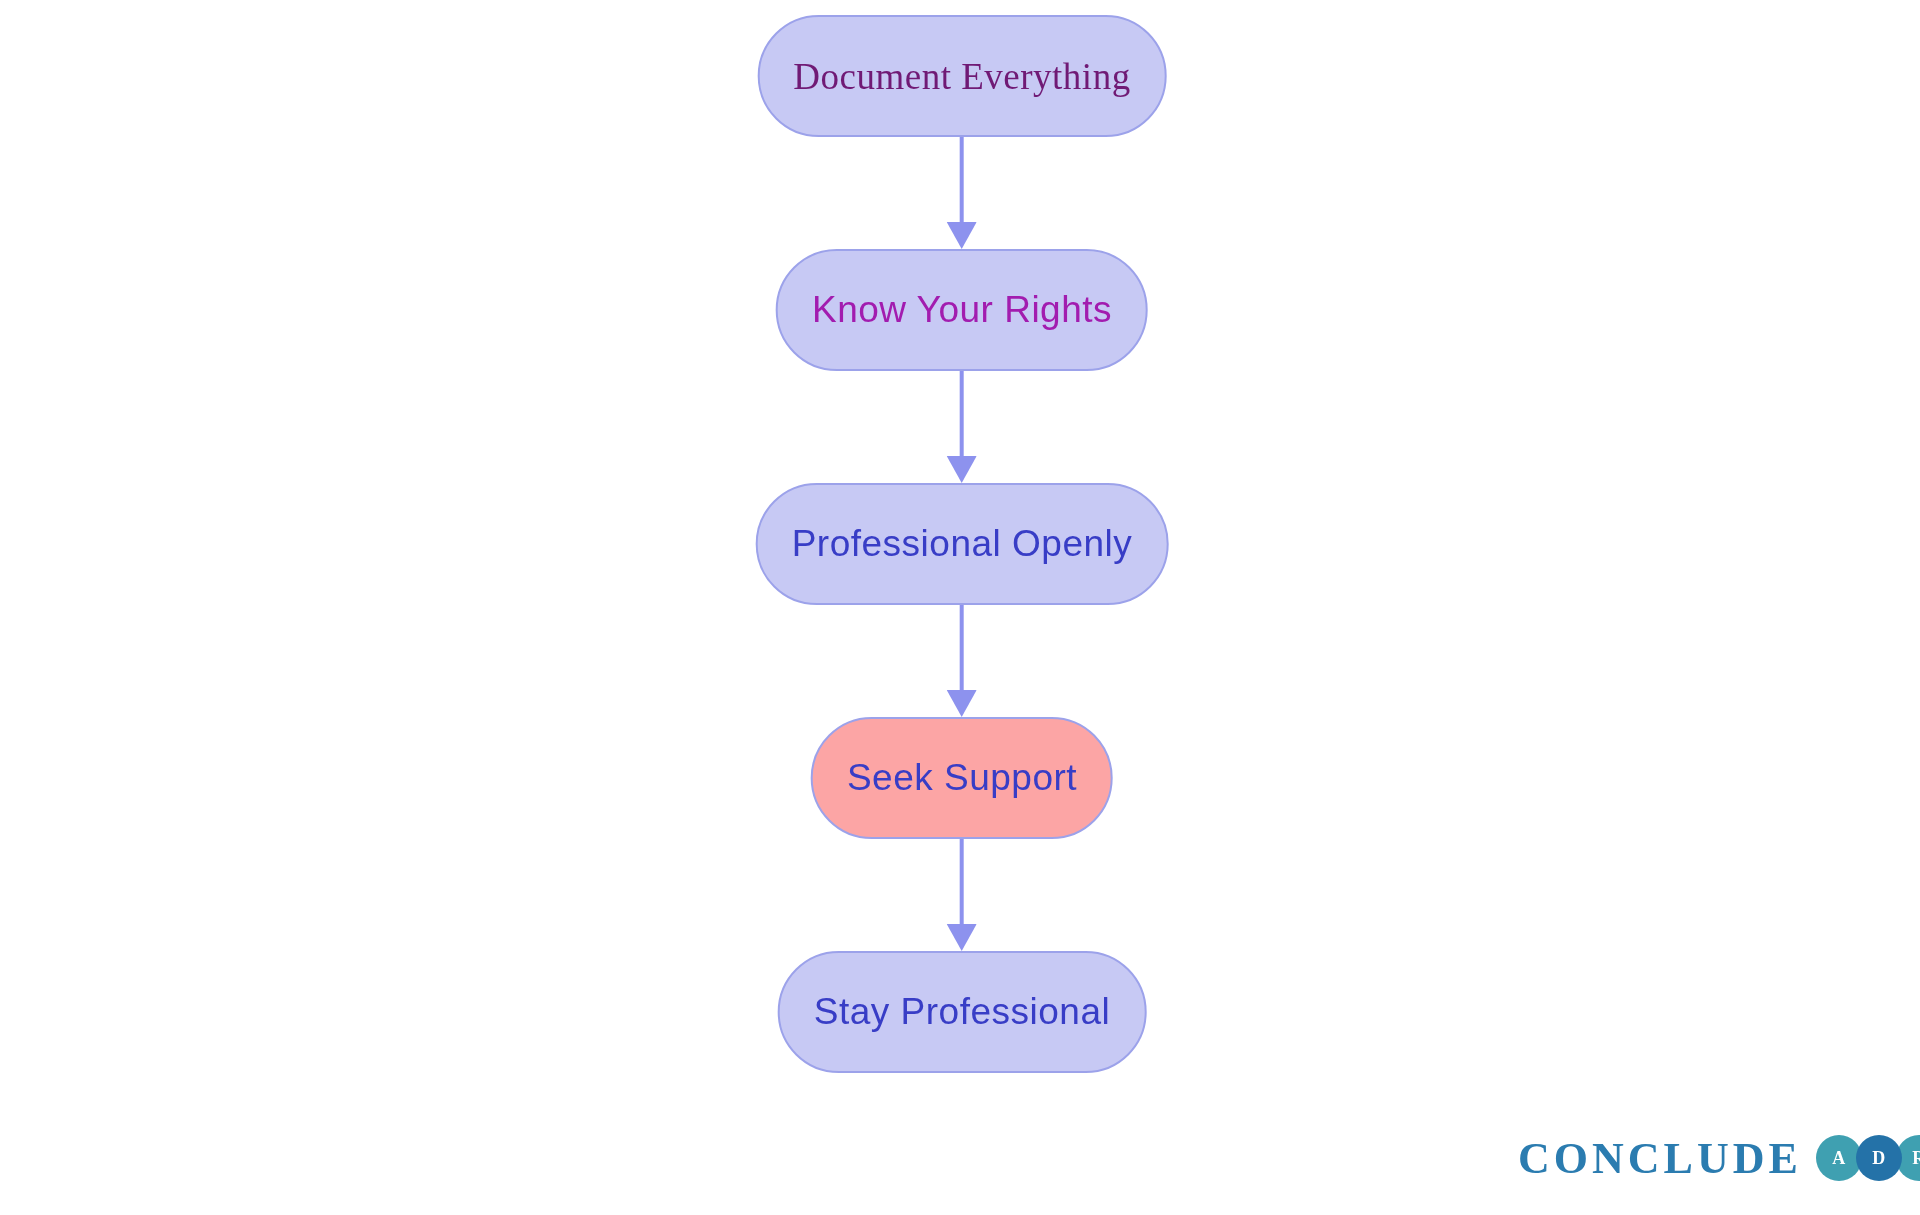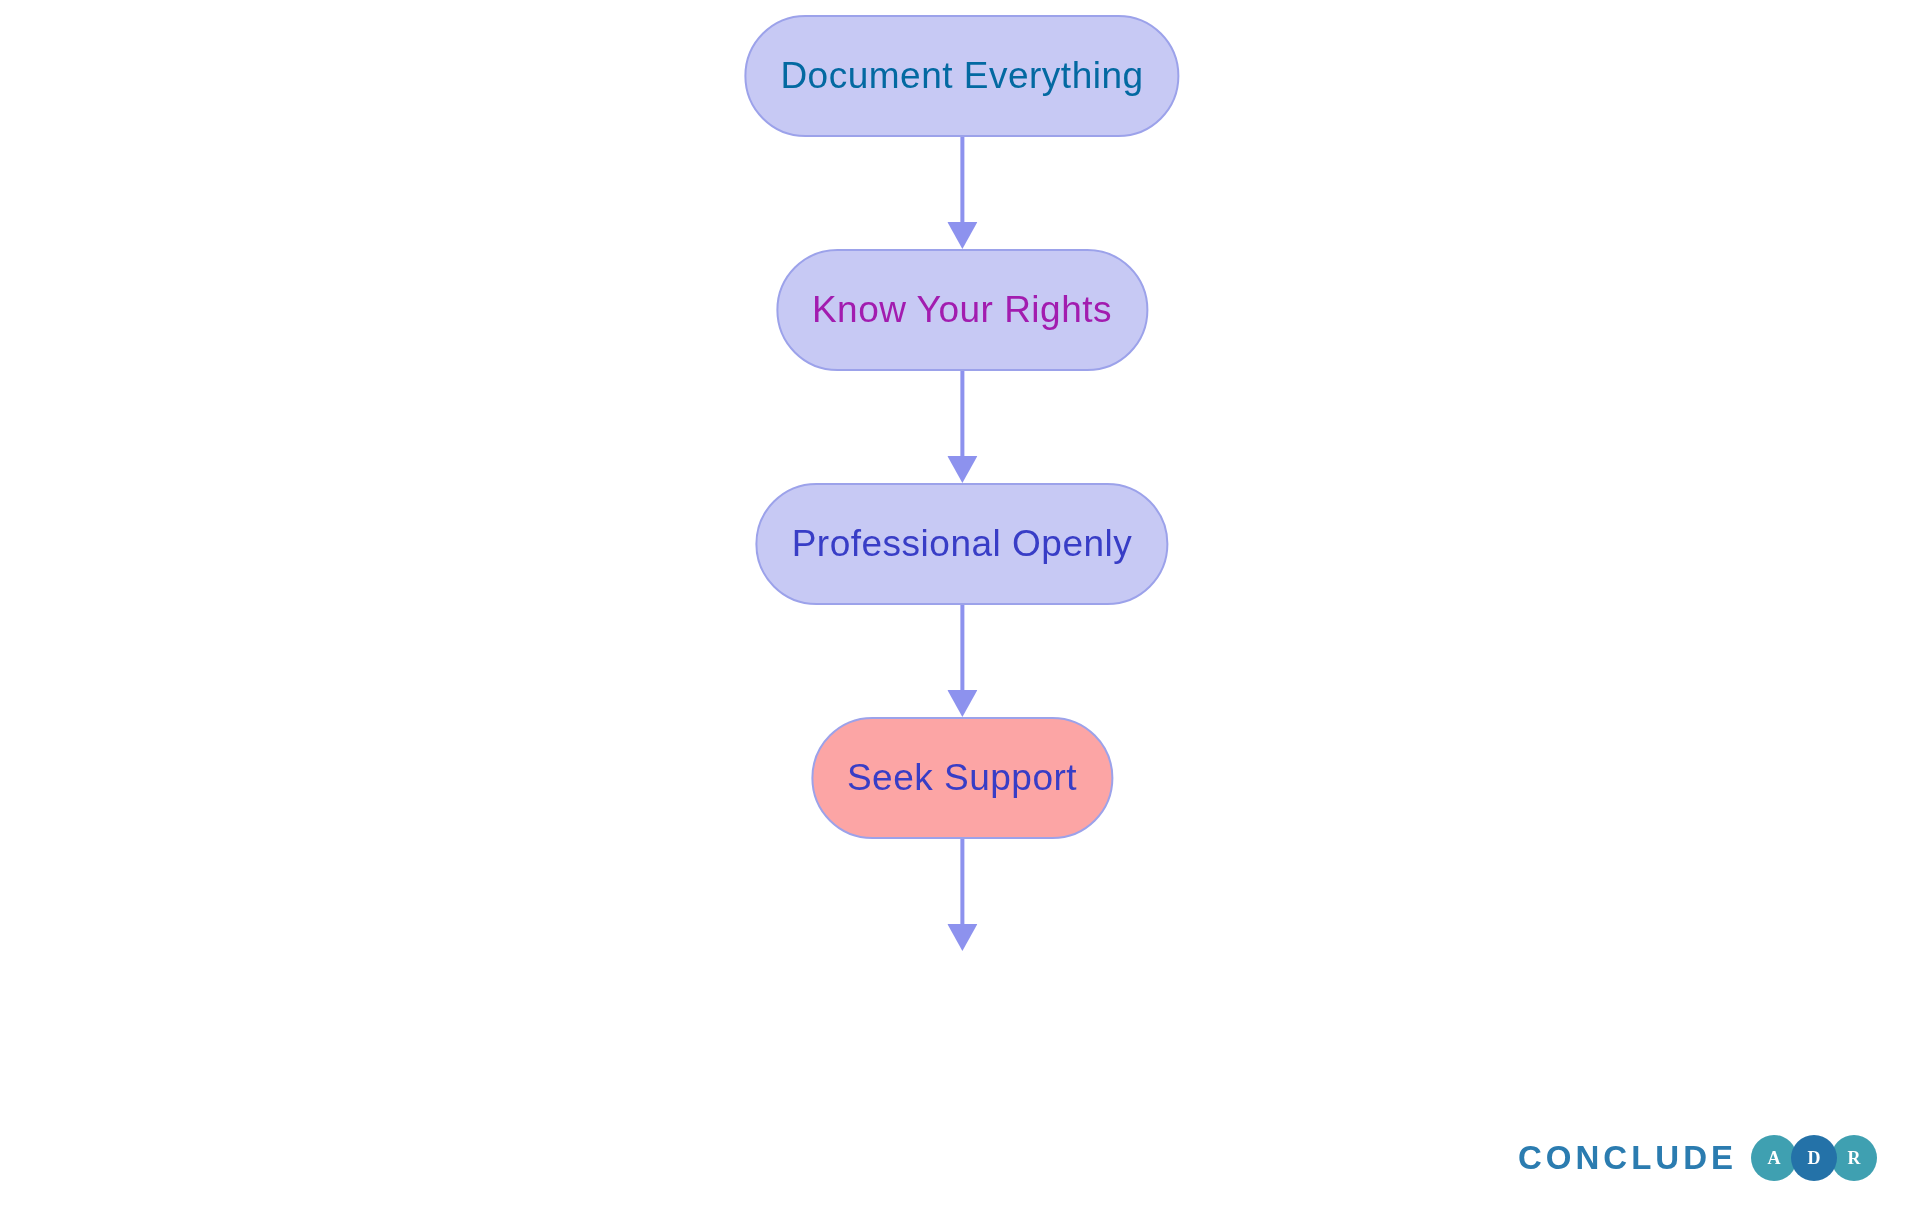--- a/index.html
+++ b/index.html
@@ -45,23 +45,23 @@
   }
   .brand-logo {
     position: absolute;
     left: 1518px;
     top: 1128px;
     height: 60px;
     display: flex;
     align-items: center;
   }
   .brand-name {
-    font-family: Liberation Sans, sans-serif;
+    font-family: Liberation Serif, serif;
     font-weight: 700;
-    font-size: 33px;
+    font-size: 44px;
     letter-spacing: 4px;
   }
   .logo-circles {
     position: relative;
     display: flex;
     align-items: center;
     margin-left: 14px;
   }
   .logo-circle {
     width: 46px;
@@ -79,40 +79,41 @@
   }
   .logo-circle + .logo-circle { margin-left: -6px; }
   .logo-circle.middle { z-index: 2; }
 </style>
 </head>
 <body>
 
 <div class="canvas">
 
   <div class="flow-column" id="flow-column">
-      <div class="flow-node" style="background: rgb(199, 201, 244); border-color: rgb(156, 162, 234); color: #0369a1;">Document Everything</div>
+      <div class="flow-node" style="background: rgb(199, 201, 244); border-color: rgb(156, 162, 234); color: #701a75; font-family: Liberation Serif, serif;">Document Everything</div>
       <svg class="flow-arrow" viewBox="0 0 30 112">
         <rect x="13" y="0" width="4" height="88" fill="#8d92ee"></rect>
         <polygon points="0,85 30,85 15,112" fill="#8d92ee"></polygon>
       </svg>
       <div class="flow-node" style="background: rgb(199, 201, 244); border-color: rgb(156, 162, 234); color: #a21caf;">Know Your Rights</div>
       <svg class="flow-arrow" viewBox="0 0 30 112">
         <rect x="13" y="0" width="4" height="88" fill="#8d92ee"></rect>
         <polygon points="0,85 30,85 15,112" fill="#8d92ee"></polygon>
       </svg>
       <div class="flow-node" style="background: rgb(199, 201, 244); border-color: rgb(156, 162, 234); color: rgb(56, 61, 198);">Professional Openly</div>
       <svg class="flow-arrow" viewBox="0 0 30 112">
         <rect x="13" y="0" width="4" height="88" fill="#8d92ee"></rect>
         <polygon points="0,85 30,85 15,112" fill="#8d92ee"></polygon>
       </svg>
       <div class="flow-node" style="background: #fca5a5; border-color: rgb(156, 162, 234); color: rgb(56, 61, 198);">Seek Support</div>
       <svg class="flow-arrow" viewBox="0 0 30 112">
         <rect x="13" y="0" width="4" height="88" fill="#8d92ee"></rect>
         <polygon points="0,85 30,85 15,112" fill="#8d92ee"></polygon>
       </svg>
+      <div class="flow-node" style="background: rgb(199, 201, 244); border-color: rgb(156, 162, 234); color: rgb(56, 61, 198);">Stay Professional</div>
     </div>
 
   <div class="brand-logo">
     <span class="brand-name" style="color: rgb(43, 124, 176);">CONCLUDE</span>
     <span class="logo-circles" id="logo-circles">
         <span class="logo-circle" style="background: rgb(63, 160, 177);">A</span>
         <span class="logo-circle middle" style="background: rgb(36, 114, 168);">D</span>
         <span class="logo-circle" style="background: rgb(63, 160, 177);">R</span>
       </span>
   </div>

